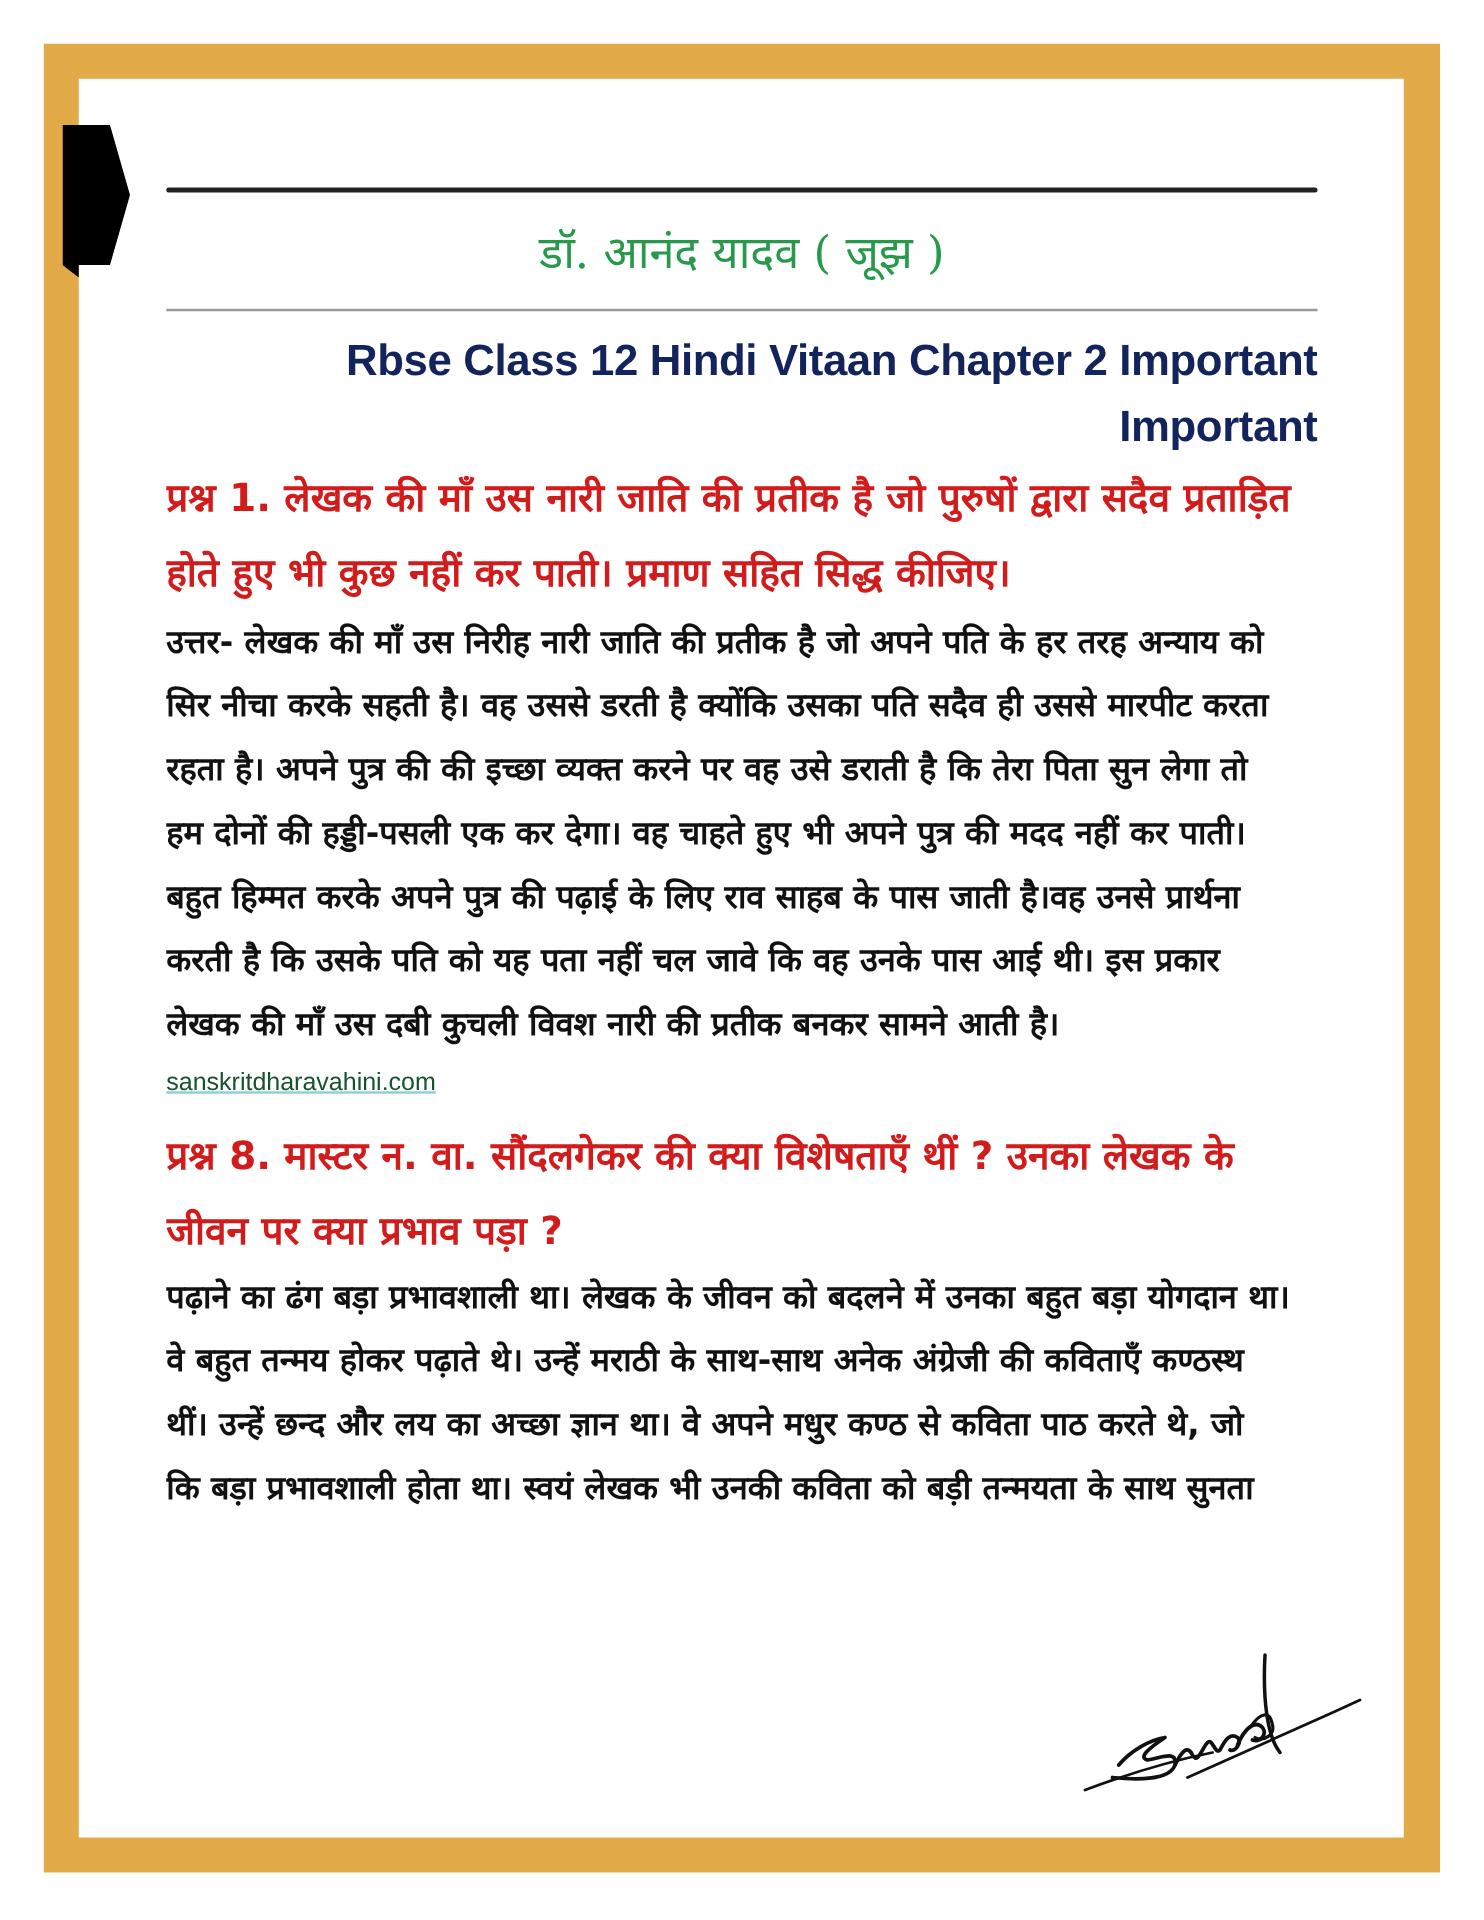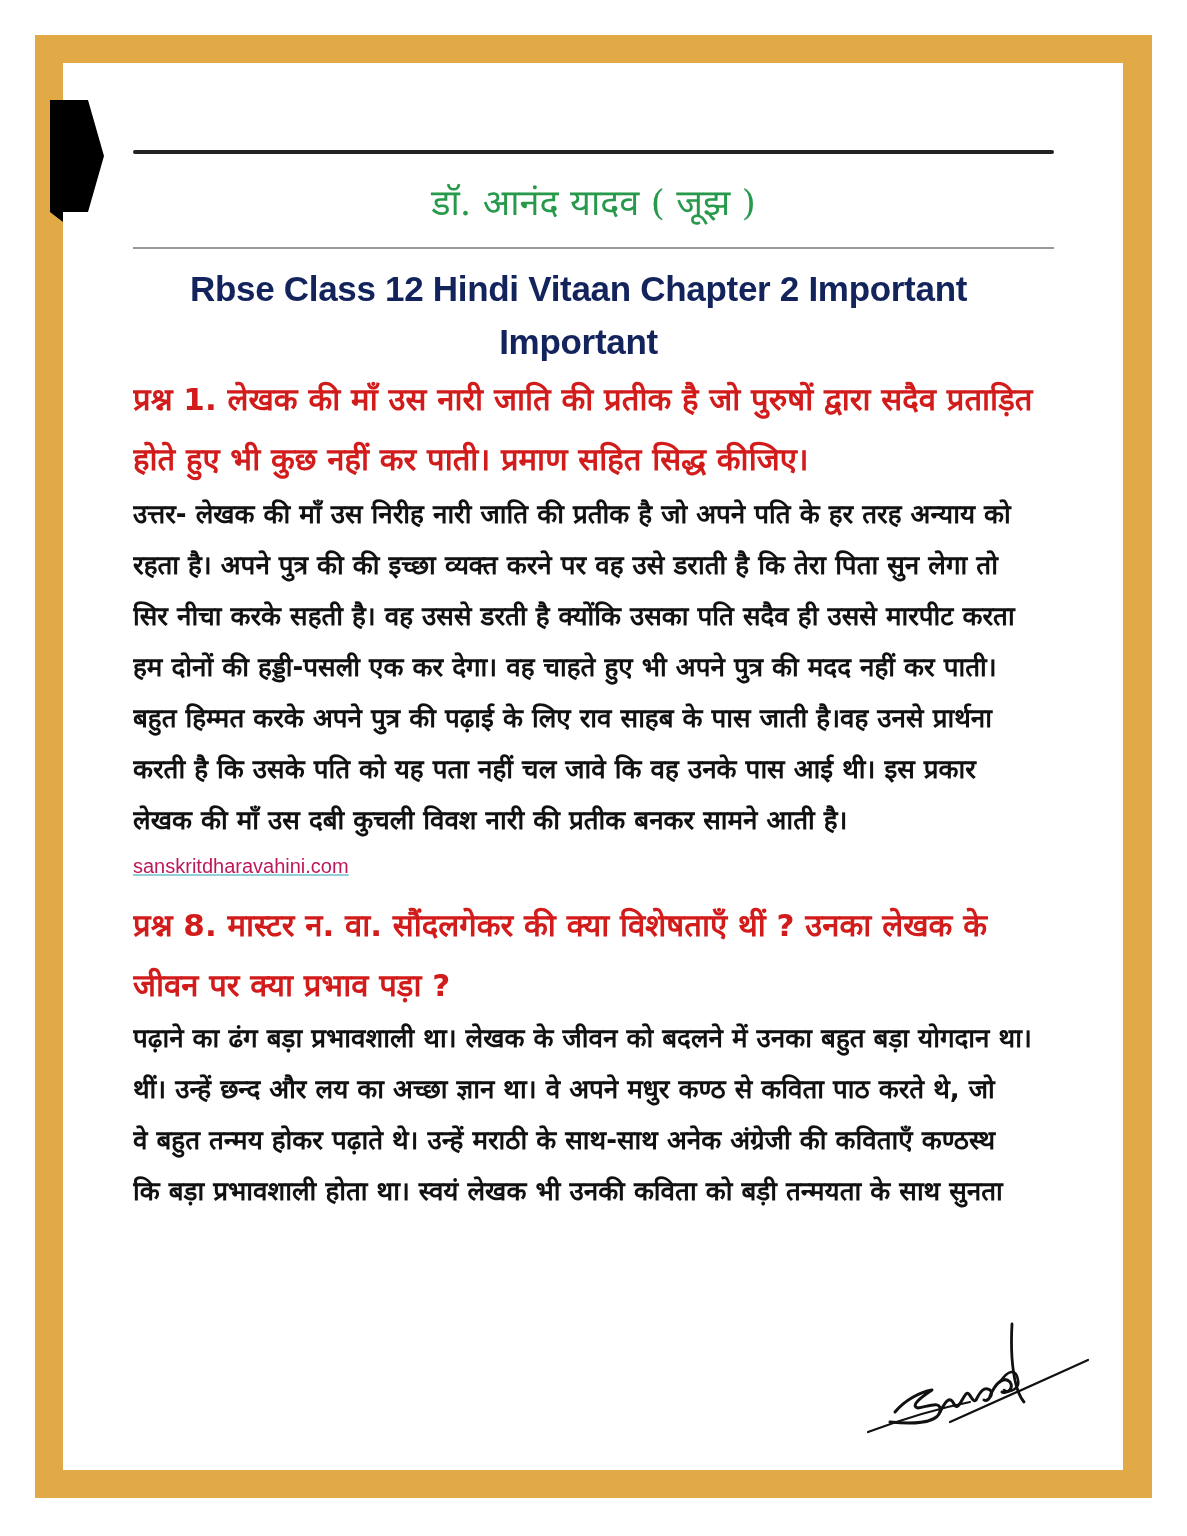--- a/index.html
+++ b/index.html
@@ -3,25 +3,25 @@
 <meta charset="utf-8">
 <style>
   html, body { margin:0; padding:0; }
   body { width:1187px; height:1536px; background:#ffffff; position:relative; overflow:hidden; font-family:"DejaVu Sans", sans-serif; }
   .frame { position:absolute; left:35px; top:35px; width:1117px; height:1463px; background:#e2a947; }
   .page { position:absolute; left:63px; top:63px; width:1060px; height:1407px; background:#ffffff; }
   .tab-marker { position:absolute; left:50px; top:100px; width:54px; height:122px; }
   .rule-thick { position:absolute; left:133px; top:150px; width:921px; height:4px; background:#222222; border-radius:2px; }
   .rule-thin { position:absolute; left:133px; top:247px; width:921px; height:2px; background:#9a9a9a; }
   .hindi-title { position:absolute; left:133px; top:168px; width:921px; text-align:center; color:#27994a; font-family:"DejaVu Serif", serif; font-size:36px; line-height:70px; }
-  .en-title { position:absolute; left:118px; top:262px; width:921px; text-align:center; color:#13245c; font-family:"Liberation Sans", sans-serif; font-weight:bold; font-size:35px; line-height:53px; letter-spacing:-0.3px; }
+  .en-title { position:absolute; left:133px; top:262px; width:921px; text-align:right; color:#13245c; font-family:"Liberation Sans", sans-serif; font-weight:bold; font-size:35px; line-height:53px; letter-spacing:-0.3px; }
   .q { position:absolute; left:133px; width:935px; color:#d21c1c; font-weight:bold; font-size:31px; line-height:60px; font-family:"DejaVu Sans", sans-serif; }
   .a { position:absolute; left:133px; width:930px; color:#111111; font-weight:bold; font-size:26px; line-height:51px; font-family:"DejaVu Sans", sans-serif; }
   .line { display:block; white-space:nowrap; overflow:hidden; }
-  .link { position:absolute; left:133px; top:855px; color:#be185d; font-family:"Liberation Sans", sans-serif; font-size:20px; text-decoration:underline; text-decoration-color:#8fd0da; }
+  .link { position:absolute; left:133px; top:855px; color:#14532d; font-family:"Liberation Sans", sans-serif; font-size:20px; text-decoration:underline; text-decoration-color:#8fd0da; }
   .sig { position:absolute; left:860px; top:1320px; width:240px; height:120px; }
 </style>
 </head>
 <body>
 
 <div class="frame"></div>
 <div class="page"></div>
 
 <svg class="tab-marker" viewBox="0 0 54 122">
   <polygon points="0,0 38,0 54,56 38,112 13,112 13,122 0,112" fill="#000000"></polygon>
@@ -36,39 +36,39 @@
   <span class="line">Important</span>
 </div>
 
 <div class="q" style="top:369px;">
   <span class="line">प्रश्न 1. लेखक की माँ उस नारी जाति की प्रतीक है जो पुरुषों द्वारा सदैव प्रताड़ित</span>
   <span class="line">होते हुए भी कुछ नहीं कर पाती। प्रमाण सहित सिद्ध कीजिए।</span>
 </div>
 
 <div class="a" style="top:489px;">
   <span class="line">उत्तर- लेखक की माँ उस निरीह नारी जाति की प्रतीक है जो अपने पति के हर तरह अन्याय को</span>
+  <span class="line">सिर नीचा करके सहती है। वह उससे डरती है क्योंकि उसका पति सदैव ही उससे मारपीट करता</span>
   <span class="line">रहता है। अपने पुत्र की की इच्छा व्यक्त करने पर वह उसे डराती है कि तेरा पिता सुन लेगा तो</span>
-  <span class="line">सिर नीचा करके सहती है। वह उससे डरती है क्योंकि उसका पति सदैव ही उससे मारपीट करता</span>
   <span class="line">हम दोनों की हड्डी-पसली एक कर देगा। वह चाहते हुए भी अपने पुत्र की मदद नहीं कर पाती।</span>
   <span class="line">बहुत हिम्मत करके अपने पुत्र की पढ़ाई के लिए राव साहब के पास जाती है।वह उनसे प्रार्थना</span>
   <span class="line">करती है कि उसके पति को यह पता नहीं चल जावे कि वह उनके पास आई थी। इस प्रकार</span>
   <span class="line">लेखक की माँ उस दबी कुचली विवश नारी की प्रतीक बनकर सामने आती है।</span>
 </div>
 
 <a class="link">sanskritdharavahini.com</a>
 
 <div class="q" style="top:895px;">
   <span class="line">प्रश्न 8. मास्टर न. वा. सौंदलगेकर की क्या विशेषताएँ थीं ? उनका लेखक के</span>
   <span class="line">जीवन पर क्या प्रभाव पड़ा ?</span>
 </div>
 
 <div class="a" style="top:1013px;">
   <span class="line">पढ़ाने का ढंग बड़ा प्रभावशाली था। लेखक के जीवन को बदलने में उनका बहुत बड़ा योगदान था।</span>
+  <span class="line">वे बहुत तन्मय होकर पढ़ाते थे। उन्हें मराठी के साथ-साथ अनेक अंग्रेजी की कविताएँ कण्ठस्थ</span>
   <span class="line">थीं। उन्हें छन्द और लय का अच्छा ज्ञान था। वे अपने मधुर कण्ठ से कविता पाठ करते थे, जो</span>
-  <span class="line">वे बहुत तन्मय होकर पढ़ाते थे। उन्हें मराठी के साथ-साथ अनेक अंग्रेजी की कविताएँ कण्ठस्थ</span>
   <span class="line">कि बड़ा प्रभावशाली होता था। स्वयं लेखक भी उनकी कविता को बड़ी तन्मयता के साथ सुनता</span>
 </div>
 
 <svg class="sig" viewBox="0 0 240 120" fill="none" stroke="#111" stroke-linecap="round" stroke-linejoin="round">
   <path d="M8,112 C40,100 70,90 110,82" stroke-width="2.2"></path>
   <path d="M35,92 C45,80 60,72 72,70 C60,78 50,86 58,88 C70,86 82,80 80,92 C76,104 50,104 30,102" stroke-width="3"></path>
   <path d="M80,92 C86,80 90,76 94,84 C98,92 102,78 106,74 C110,70 112,84 116,80 C120,72 124,66 130,70 C134,74 128,82 124,80" stroke-width="3"></path>
   <path d="M130,76 C136,62 144,56 150,62 C154,68 148,74 142,72" stroke-width="3"></path>
   <path d="M152,4 C150,40 154,70 164,82" stroke-width="2.8"></path>
   <path d="M140,62 C148,50 156,48 158,60 C160,68 150,74 144,70" stroke-width="2.5"></path>

